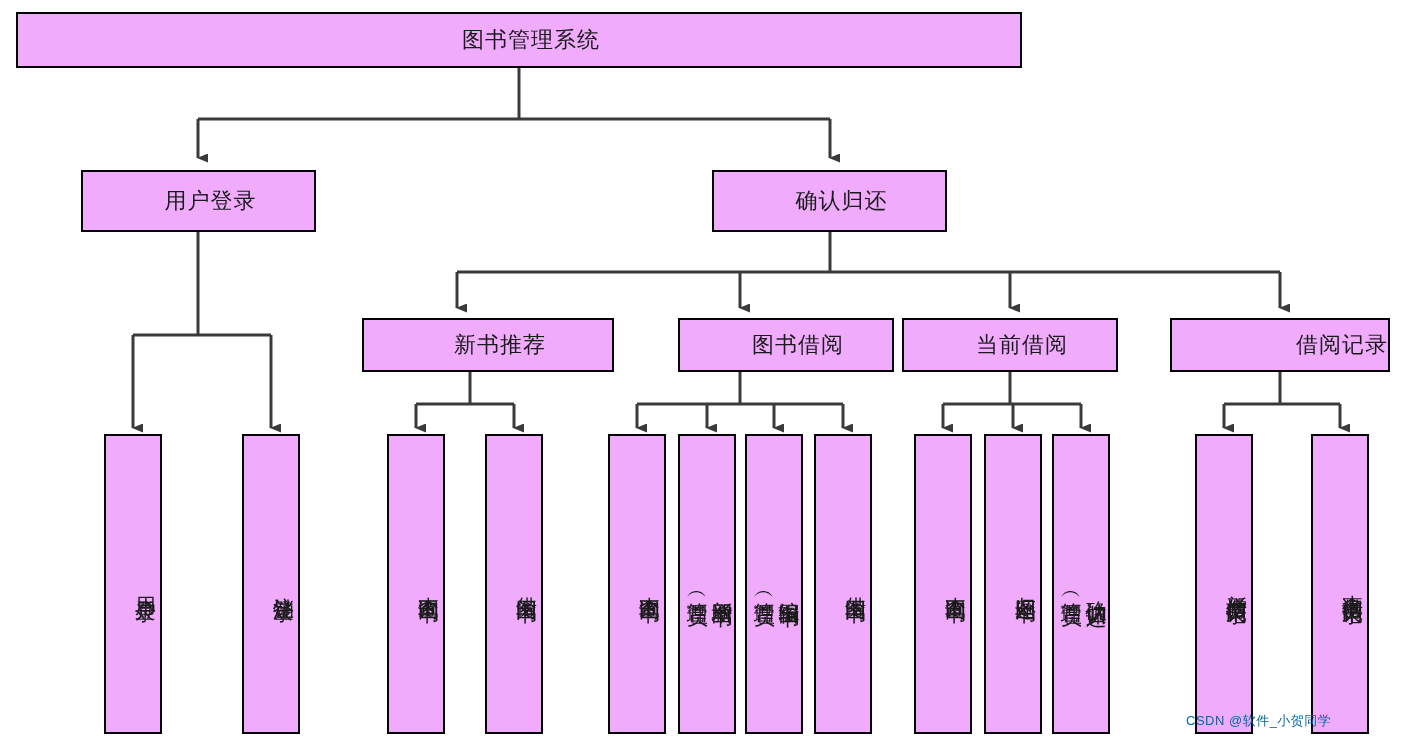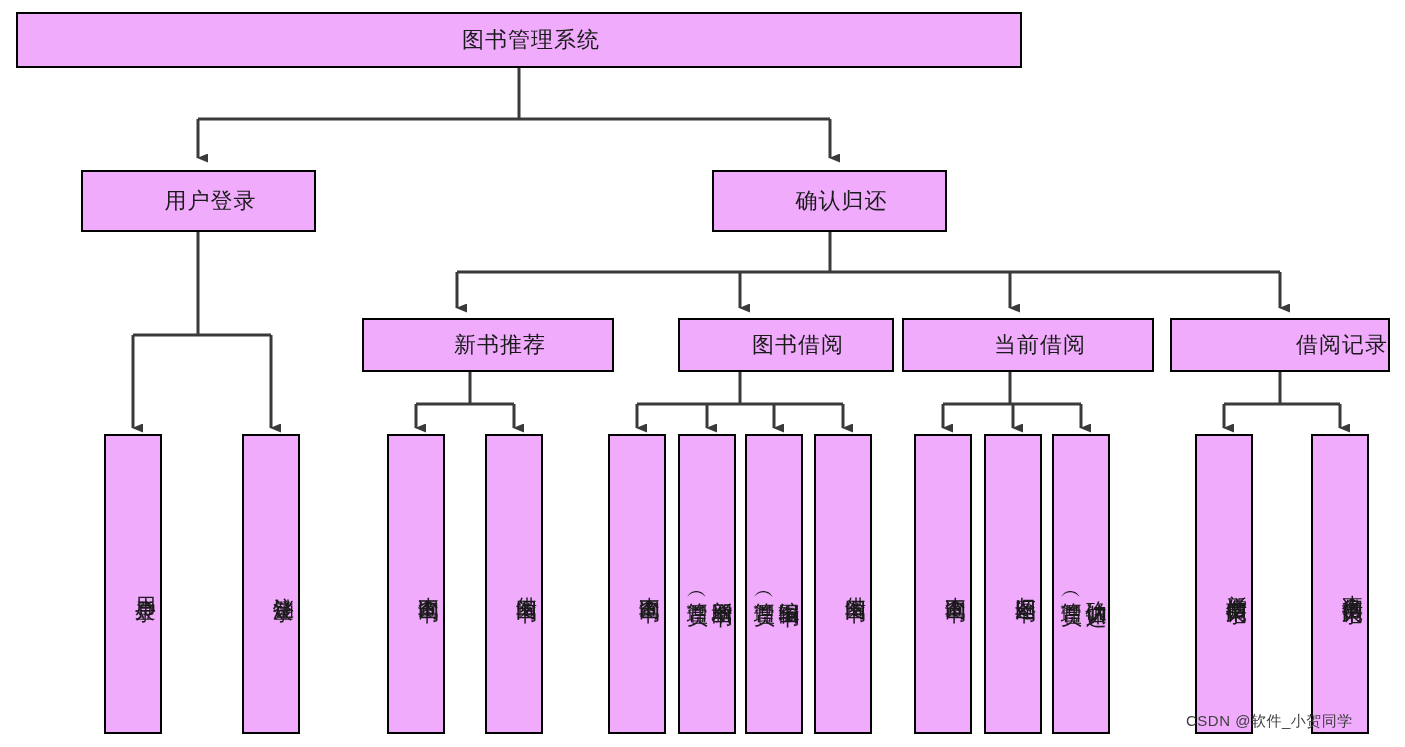--- a/index.html
+++ b/index.html
@@ -57,22 +57,22 @@
     padding-top: 0;
   }
   .node-label {
     display: block;
     white-space: pre-line;
   }
   .watermark {
     position: absolute;
     left: 1186px;
     top: 712px;
-    font-size: 15px;
-    color: #404040;
+    font-size: 13px;
+    color: #0369a1;
     white-space: nowrap;
     letter-spacing: 0.5px;
   }
 </style>
 </head>
 <body>
 
 <div id="diagram-root">
 
   <svg class="connectors" viewBox="0 0 1405 747" xmlns="http://www.w3.org/2000/svg">
@@ -136,21 +136,21 @@
   <div class="node horiz" style="left:712px; top:170px; width:235px; height:62px;">
     <span class="node-label">确认归还</span>
   </div>
 
   <div class="node horiz" style="left:362px; top:318px; width:252px; height:54px;">
     <span class="node-label">新书推荐</span>
   </div>
   <div class="node horiz" style="left:632px; top:318px; width:216px; height:54px;margin-left:46px;">
     <span class="node-label">图书借阅</span>
   </div>
-  <div class="node horiz" style="left:902px; top:318px; width:252px; height:54px;">
+  <div class="node horiz" style="left:902px; top:318px; width:216px; height:54px;">
     <span class="node-label">当前借阅</span>
   </div>
   <div class="node horiz" style="left:1170px; top:318px; width:220px; height:54px;justify-content:flex-end;">
     <span class="node-label">借阅记录</span>
   </div>
 
   <div class="node vert center-text" style="left:104px; top:434px; width:58px; height:300px;">
     <span class="node-label">用户登录</span>
   </div>
   <div class="node vert center-text" style="left:242px; top:434px; width:58px; height:300px;">

